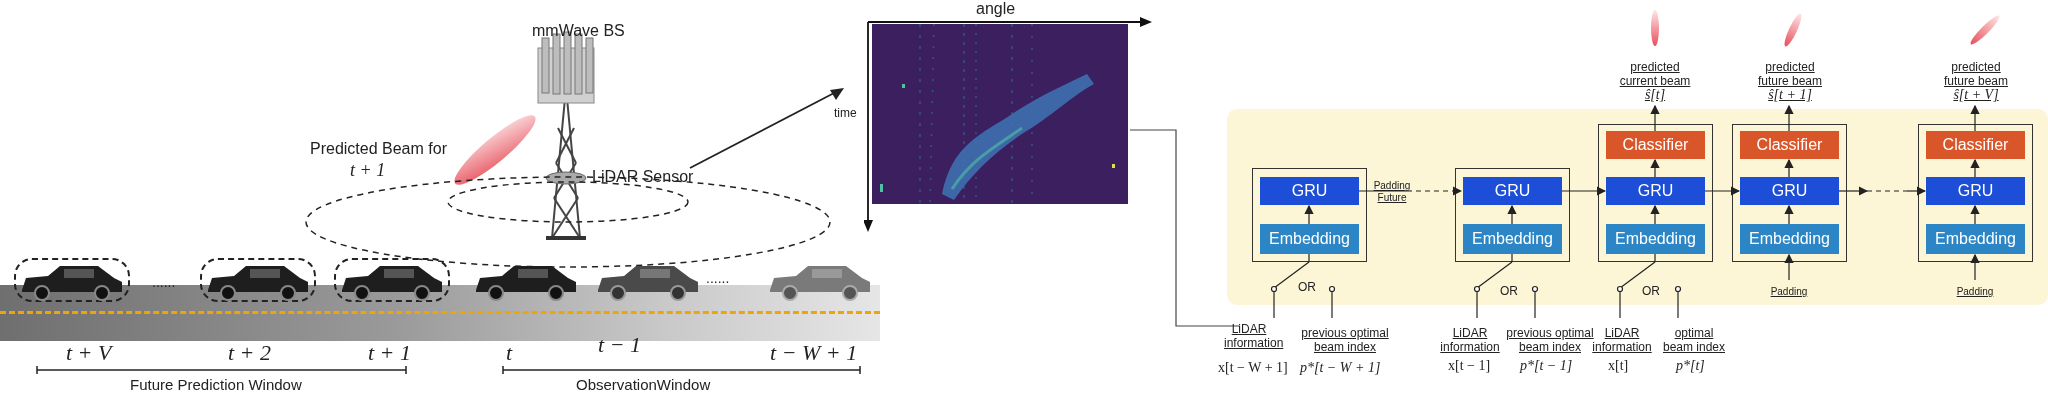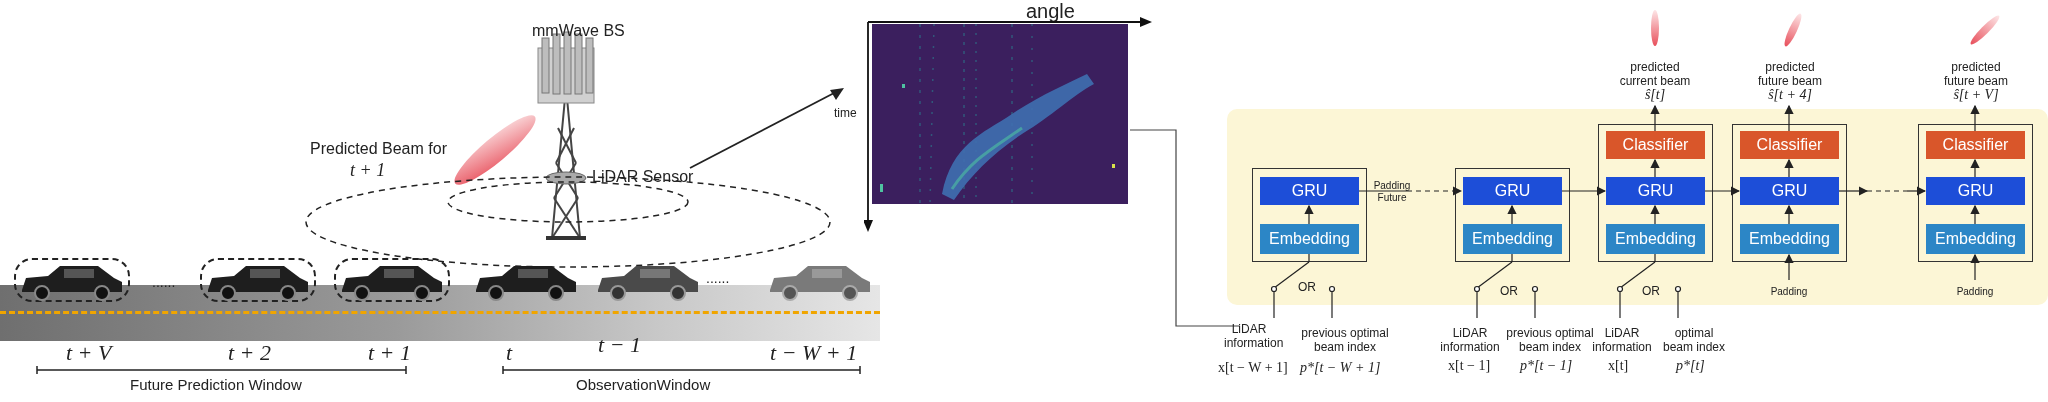--- a/index.html
+++ b/index.html
@@ -1,21 +1,21 @@
 <!DOCTYPE html>
 <html><head>
 <meta charset="utf-8">
 <style>
   * { box-sizing: border-box; margin: 0; padding: 0; }
   html, body { width: 2048px; height: 402px; background: #ffffff; overflow: hidden; }
   body { position: relative; font-family: "Liberation Sans", sans-serif; color: #222; }
   .abs { position: absolute; }
   .lbl { position: absolute; font-family: "Liberation Sans", sans-serif; white-space: nowrap; color: #222; }
   .math { font-family: "Liberation Serif", serif; font-style: italic; white-space: nowrap; position: absolute; color: #222; }
-  .center { text-align: center; }
+  .center { text-align: center; text-decoration: underline; }
 
   
   .road { position: absolute; left: 0; top: 285px; width: 880px; height: 56px;
           background: linear-gradient(90deg, #6f6f6f 0%, #9a9a9a 45%, #c8c8c8 75%, #e6e6e6 100%); }
   .road-line { position: absolute; left: 0; top: 311px; width: 880px; height: 0;
                border-top: 3px dashed #f0a500; }
   .car { position: absolute; }
   .dashed-box { position: absolute; border: 2px dashed #222; border-radius: 18px; }
 
   
@@ -149,21 +149,21 @@
   </svg>
   <div class="lbl" style="left:576px;top:376px;font-size:15px">ObservationWindow</div>
 
   <svg class="abs" style="left:688px;top:82px" width="160" height="90">
     <line x1="2" y1="86" x2="148" y2="10" stroke="#222" stroke-width="1.8"></line>
     <polygon points="156,6 142,8 148,18" fill="#222"></polygon>
   </svg>
 </div>
 
 <div>
-  <div class="lbl" style="left:1026px;top:0px;font-size:20px">angle</div>
+  <div class="lbl" style="left:976px;top:0px;font-size:16px">angle</div>
   <div class="lbl" style="left:834px;top:106px;font-size:12px">time</div>
   <svg class="abs" style="left:864px;top:14px" width="290" height="220">
     <line x1="4" y1="8" x2="280" y2="8" stroke="#111" stroke-width="1.8"></line>
     <polygon points="288,8 276,3 276,13" fill="#111"></polygon>
     <line x1="4" y1="8" x2="4" y2="210" stroke="#111" stroke-width="1.8"></line>
     <polygon points="4,218 -1,206 9,206" fill="#111"></polygon>
   </svg>
   <div class="heatmap">
     <svg width="256" height="180">
       <rect width="256" height="180" fill="#3b1f5e"></rect>
@@ -294,21 +294,21 @@
   <div class="lbl tiny center" style="left:1945px;top:286px;width:60px">Padding</div>
 
   <div class="lbl small center" style="left:1605px;top:60px;width:100px">
     <div>predicted</div>
     <div>current beam</div>
     <div class="math" style="position:static;font-size:14px">ŝ[t]</div>
   </div>
   <div class="lbl small center" style="left:1740px;top:60px;width:100px">
     <div>predicted</div>
     <div>future beam</div>
-    <div class="math" style="position:static;font-size:14px">ŝ[t + 4]</div>
+    <div class="math" style="position:static;font-size:14px">ŝ[t + 1]</div>
   </div>
   <div class="lbl small center" style="left:1926px;top:60px;width:100px">
     <div>predicted</div>
     <div>future beam</div>
     <div class="math" style="position:static;font-size:14px">ŝ[t + V]</div>
   </div>
 
   <div class="lbl small center" style="left:1224px;top:322px;width:50px">
     <div>LiDAR</div>
     <div>information</div>

